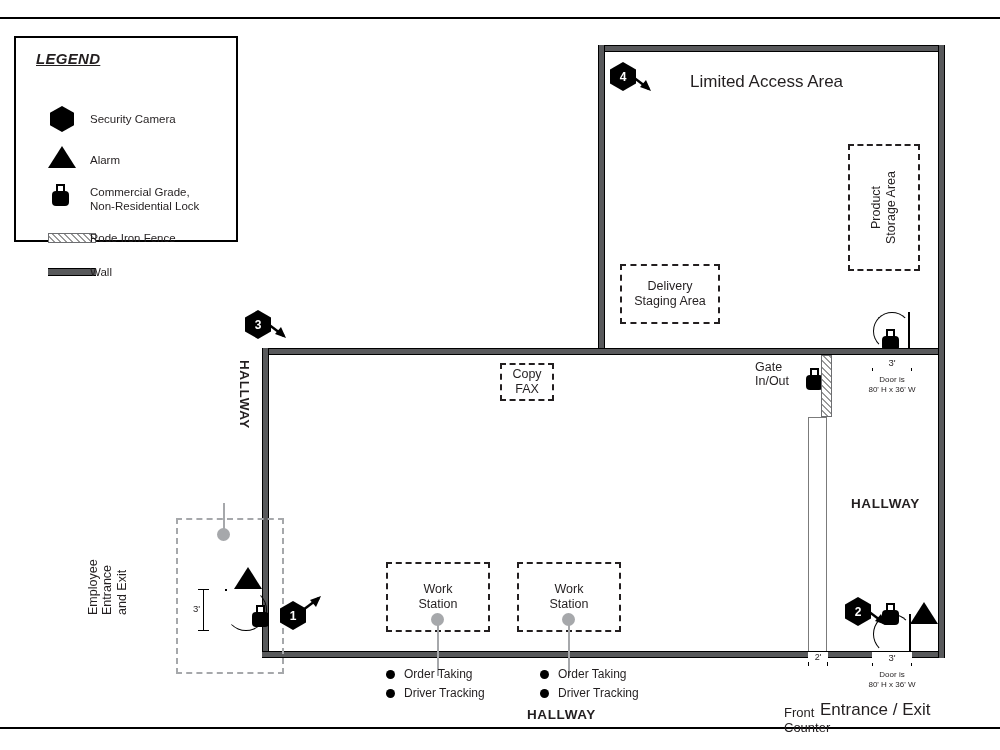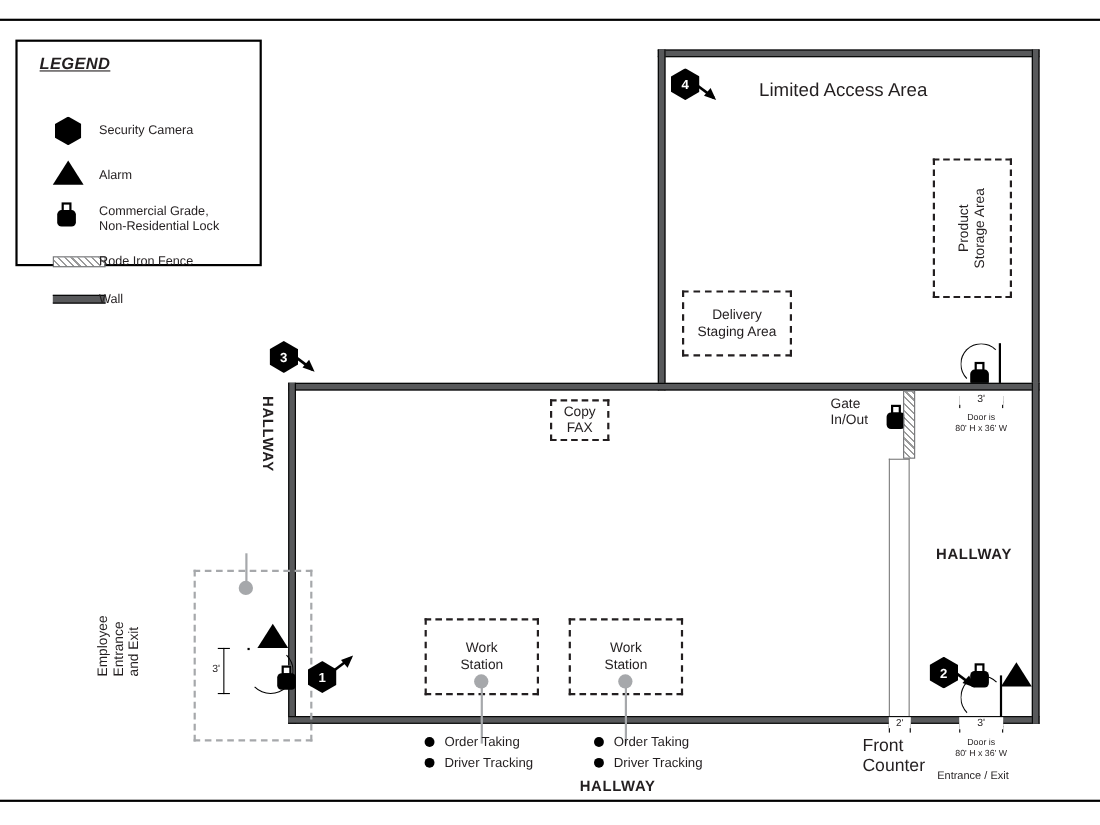--- a/index.html
+++ b/index.html
@@ -215,21 +215,21 @@
   </div>
 
   <div class="txt hall" style="left:527px;top:707px;">HALLWAY</div>
 
   <div class="dim" style="left:808px;top:655px;width:20px;">
     <div class="bar"></div>
       <div class="e" style="left:0;"></div>
       <div class="e" style="right:0;"></div>
     <div class="lbl" style="font-size:9px;">2'</div>
   </div>
-  <div class="txt ctr" style="left: 784px; top: 670px; width: 68px; font-size: 16px; white-space: pre-line;">Front
+  <div class="txt ctr" style="left: 784px; top: 706px; width: 68px; font-size: 13px; white-space: pre-line;">Front
 Counter</div>
 
   <div class="hexmark" style="left:845px;top:597px;">
     <div class="hx"></div>
       <div class="n">2</div>
   </div>
   <svg class="arrowhead" style="left:866px;top:607px;" width="26" height="22" viewBox="0 0 26 22">
     <path d="M2,4 L18,16" stroke="#000" stroke-width="2.4" fill="none"></path>
     <path d="M20,18 L9,14 L15,7 Z" fill="#000"></path>
   </svg>
@@ -244,21 +244,21 @@
   <div class="tri" style="left:910px;top:602px;"></div>
 
   <div class="dim" style="left:872px;top:655px;width:40px;">
     <div class="bar"></div>
       <div class="e" style="left:0;"></div>
       <div class="e" style="right:0;"></div>
     <div class="lbl">3'</div>
   </div>
   <div class="txt doornote" style="left: 857px; top: 670px; width: 70px; white-space: pre-line;">Door is
 80' H x 36' W</div>
-  <div class="txt" style="left:852px;top:700px;font-size:10px;">Entrance / Exit</div>
+  <div class="txt" style="left:820px;top:700px;font-size:17px;">Entrance / Exit</div>
 
   <div class="zone grey" style="left:176px;top:518px;width:108px;height:156px;"></div>
 
   <div class="leader" style="left:223px;top:503px;height:28px;"></div>
   <div class="greydot" style="left:217px;top:528px;"></div>
 
   <div class="txt ctr" style="left: 86px; top: 545px; width: 130px; font-size: 12.5px; writing-mode: vertical-rl; transform: rotate(180deg); white-space: pre-line;">Employee
 Entrance and Exit</div>
 
   <div class="tri" style="left:234px;top:567px;"></div>

